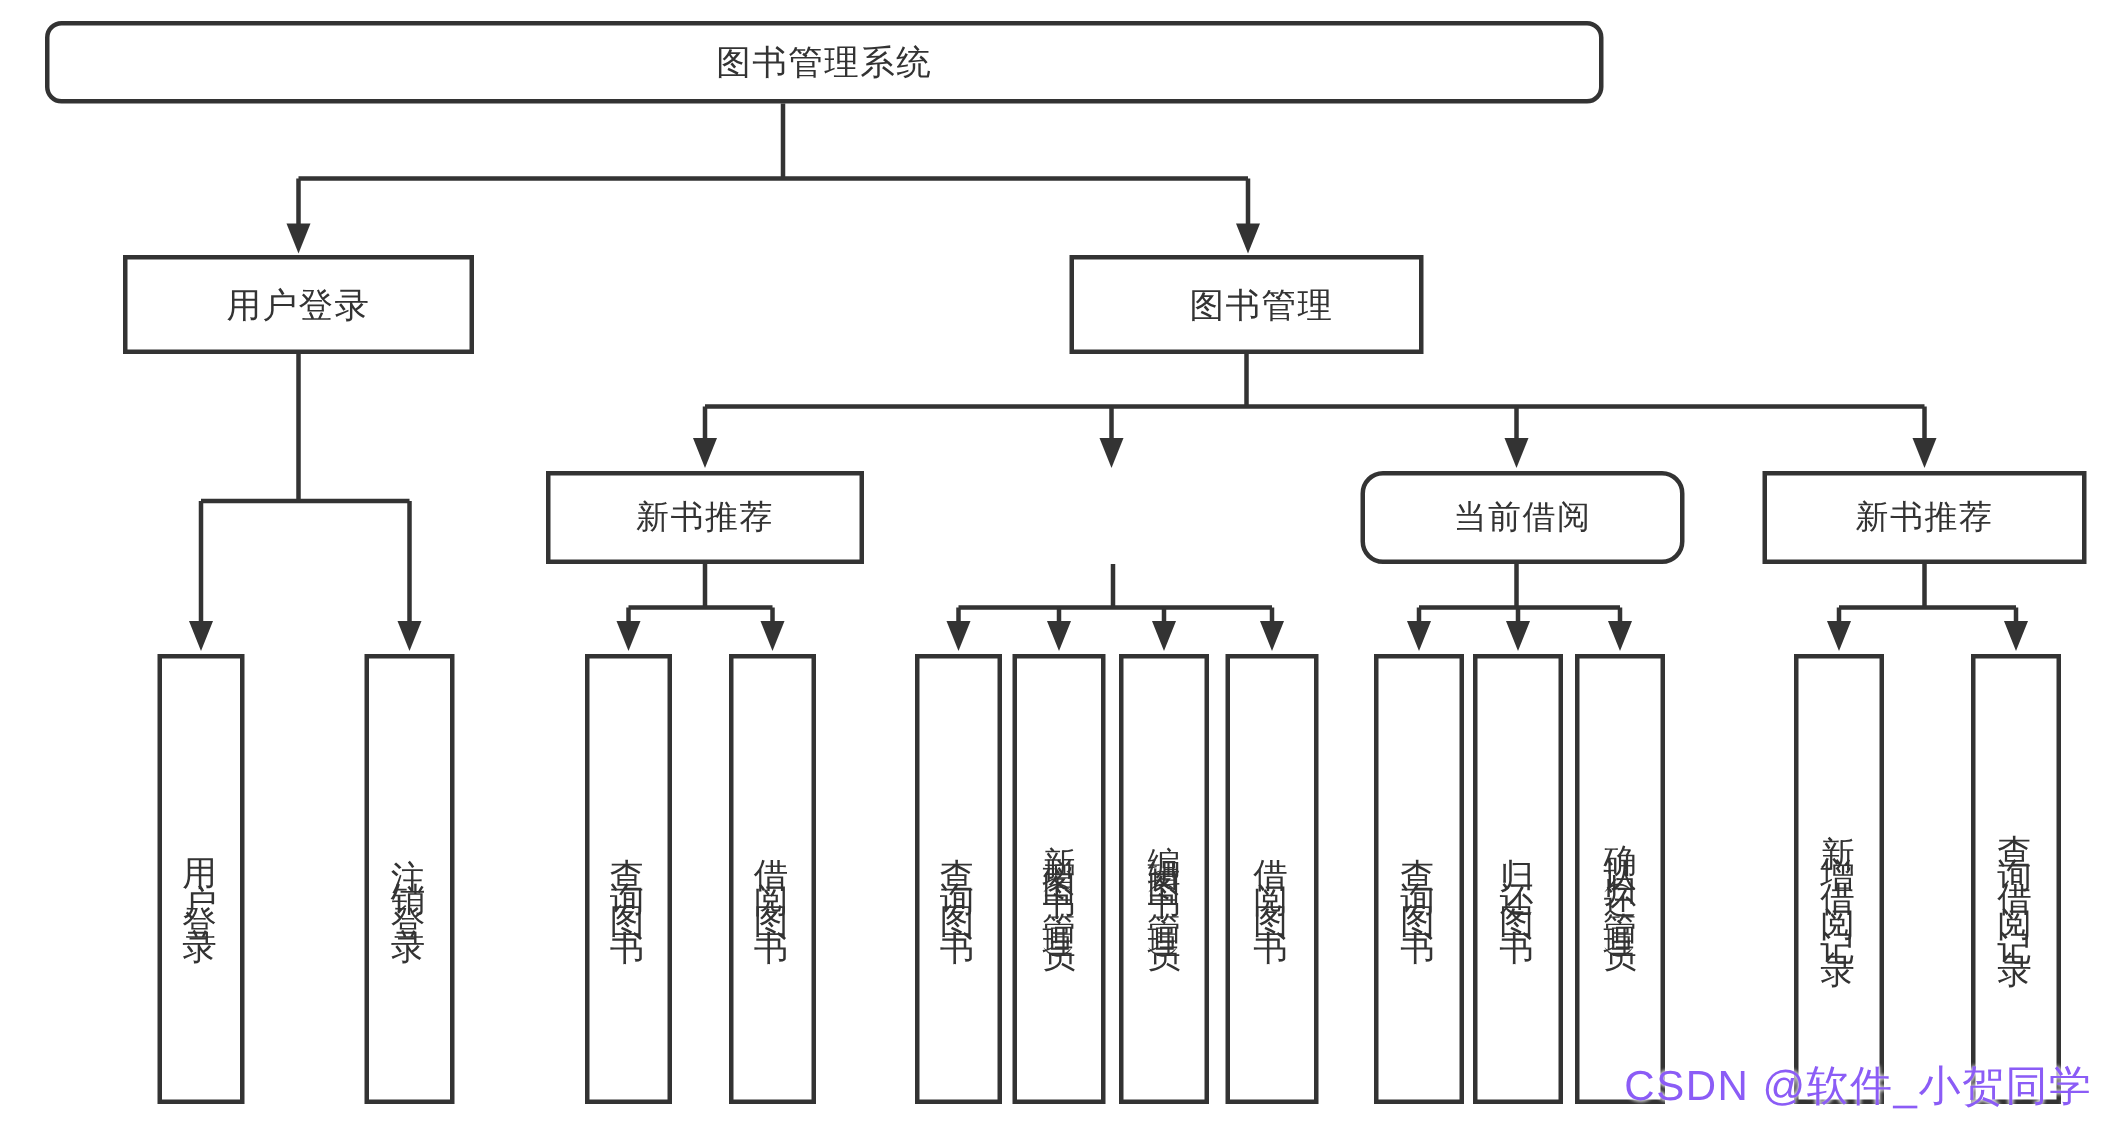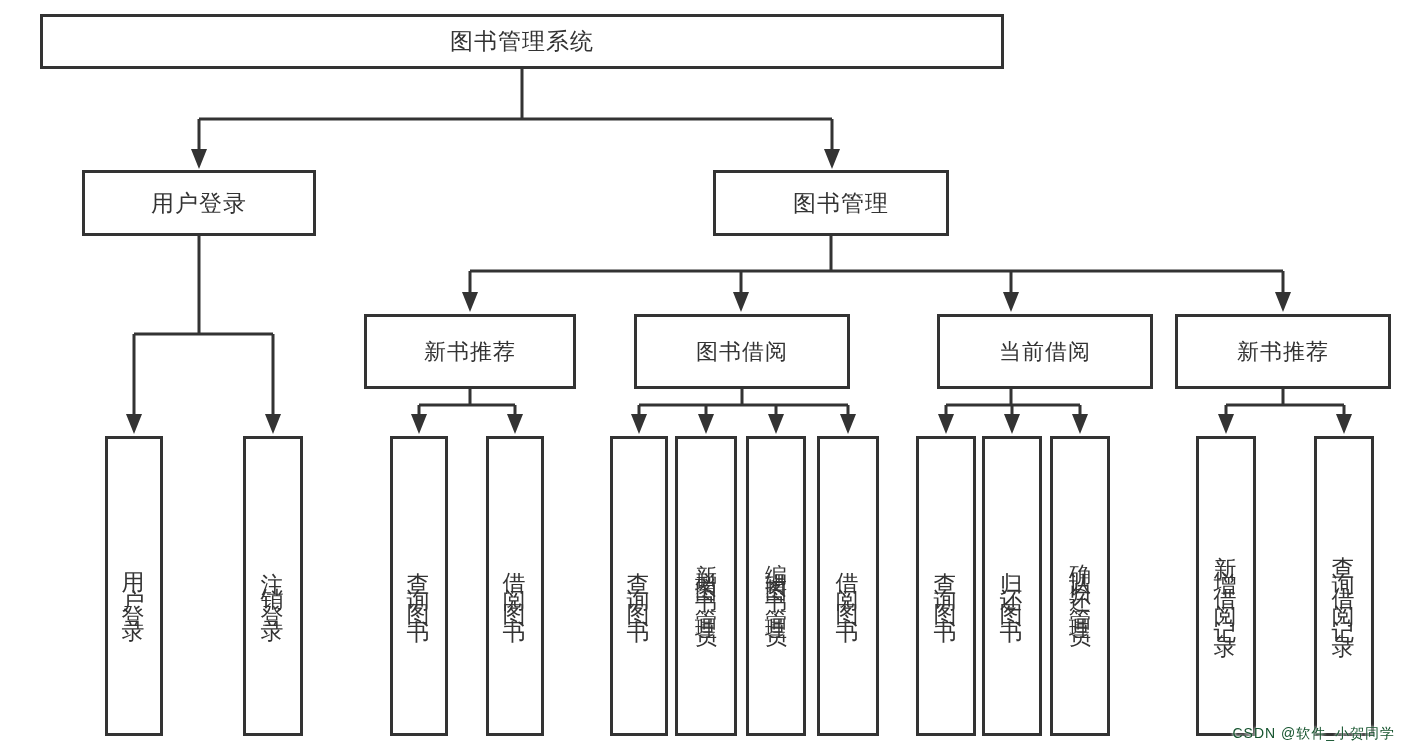--- a/index.html
+++ b/index.html
@@ -13,38 +13,38 @@
   .connectors{position:absolute;left:0;top:0;width:1405px;height:747px;pointer-events:none;}
   .box{
     position:absolute;
     box-sizing:border-box;
     border:3px solid #333;
     background:#fff;
     display:flex;align-items:center;justify-content:center;
     color:#333;
     z-index:2;
   }
-  .root{left:40px;top:14px;width:964px;height:55px;font-size:23px;letter-spacing:1px;}
+  .root{left:30px;top:14px;width:1039px;height:55px;font-size:23px;letter-spacing:1px;border-radius:11px;}
   .lvl1{top:170px;height:66px;font-size:23px;letter-spacing:1px;}
-  .lvl2{top:314px;height:75px;font-size:22px;letter-spacing:1px;}
+  .lvl2{top:314px;height:62px;font-size:22px;letter-spacing:1px;}
   .leaf{top:436px;height:300px;}
   .vtext{
     writing-mode:vertical-rl;
     text-orientation:mixed;
     font-size:23px;
     letter-spacing:16px;
     color:#333;
     white-space:nowrap;
   }
   .vtight{letter-spacing:9px;font-size:22px;}
   .watermark{
     position:absolute;
     right:10px;bottom:4px;
-    font-size:14px;
-    color:#14532d;
+    font-size:28px;
+    color:#8b5cf6;
     letter-spacing:1px;
     z-index:5;
     text-shadow:0 0 3px #fff,0 0 3px #fff;
   }
 </style>
 </head>
 <body>
 
 <div class="stage">
 
@@ -102,24 +102,21 @@
   <div class="box lvl1" style="left:82px;width:234px;">
     <span>用户登录</span>
   </div>
   <div class="box lvl1" style="left:713px;width:236px;padding-left:20px;">
     <span>图书管理</span>
   </div>
 
   <div class="box lvl2" style="left:364px;width:212px;">
     <span>新书推荐</span>
   </div>
-  <div class="box lvl2" style="left:634px;width:216px;">
-    <span>图书借阅</span>
-  </div>
-  <div class="box lvl2" style="left:937px;width:216px;">
+  <div class="box lvl2" style="left:907px;width:216px;border-radius:15px;">
     <span>当前借阅</span>
   </div>
   <div class="box lvl2" style="left:1175px;width:216px;">
     <span>新书推荐</span>
   </div>
 
   <div class="box leaf" style="left:105px;width:58px;">
     <span class="vtext">用户登录</span>
   </div>
   <div class="box leaf" style="left:243px;width:60px;">

